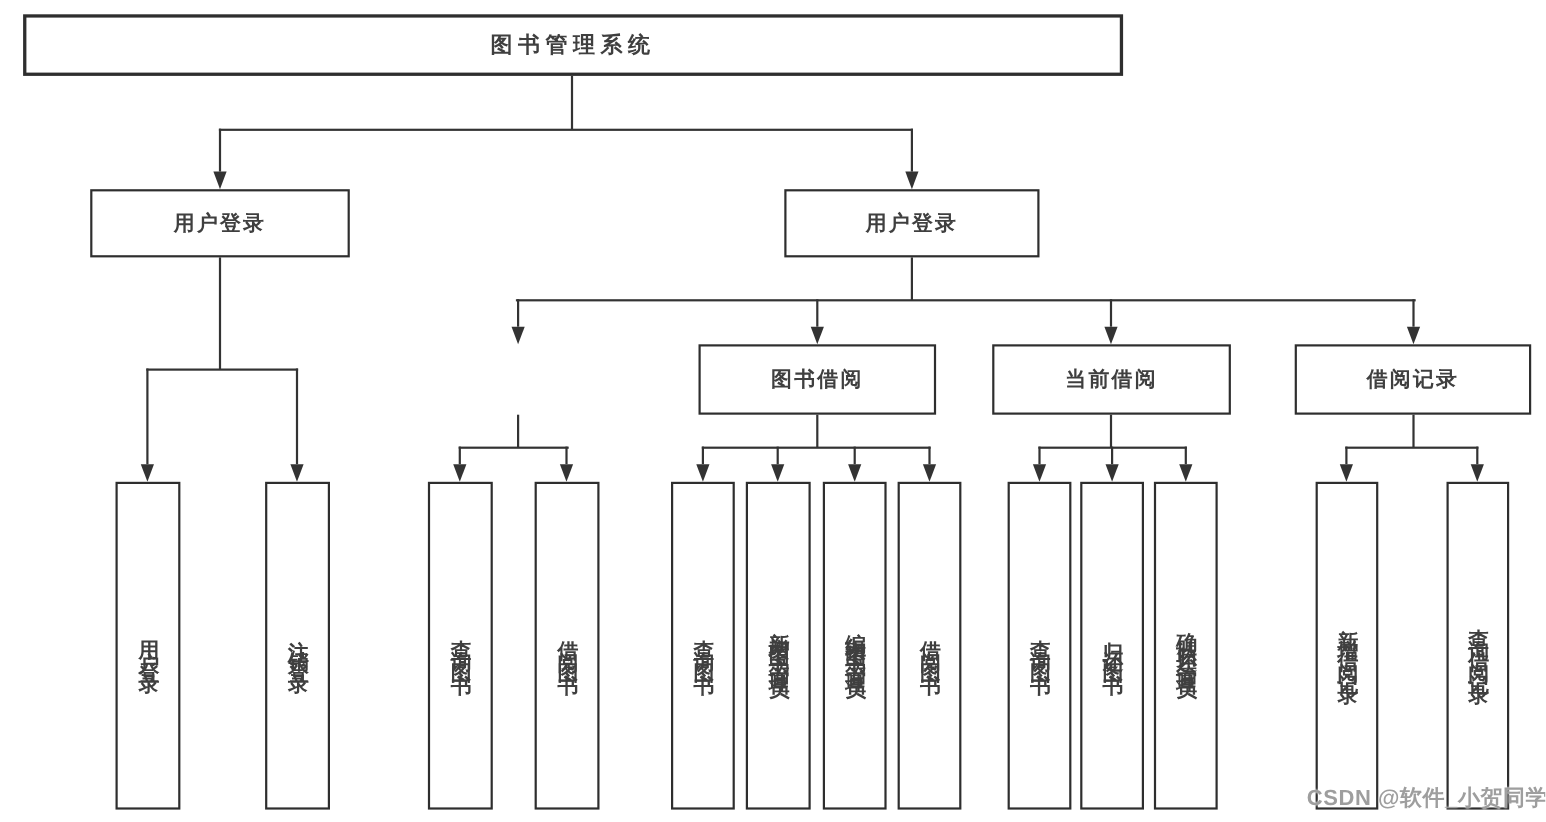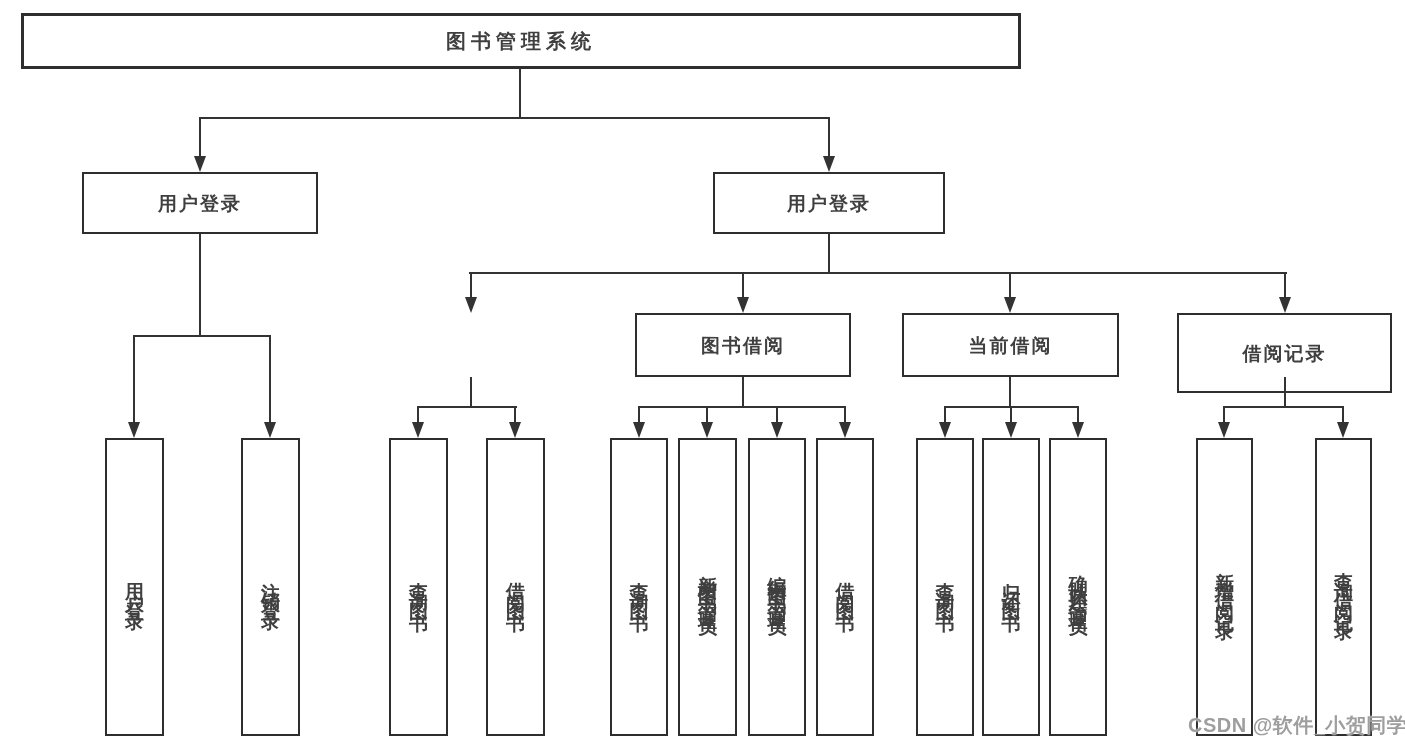--- a/index.html
+++ b/index.html
@@ -68,21 +68,21 @@
   <div class="arrow" style="left:737px;top:297px;"></div>
   <div class="arrow" style="left:1004px;top:297px;"></div>
   <div class="arrow" style="left:1279px;top:297px;"></div>
 
   <div class="box" style="left:902px;top:313px;width:217px;height:64px;">
     <span class="hlabel">当前借阅</span>
   </div>
   <div class="box" style="left:635px;top:313px;width:216px;height:64px;">
     <span class="hlabel">图书借阅</span>
   </div>
-  <div class="box" style="left:1177px;top:313px;width:215px;height:80px;">
+  <div class="box" style="left:1177px;top:313px;width:215px;height:64px;">
     <span class="hlabel">借阅记录</span>
   </div>
 
   <div class="line" style="left:470px;top:377px;width:2px;height:30px;"></div>
   <div class="line" style="left:417px;top:406px;width:100px;height:2px;"></div>
   <div class="line" style="left:417px;top:406px;width:2px;height:16px;"></div>
   <div class="line" style="left:514px;top:406px;width:2px;height:16px;"></div>
   <div class="arrow" style="left:412px;top:422px;"></div>
   <div class="arrow" style="left:509px;top:422px;"></div>
 

